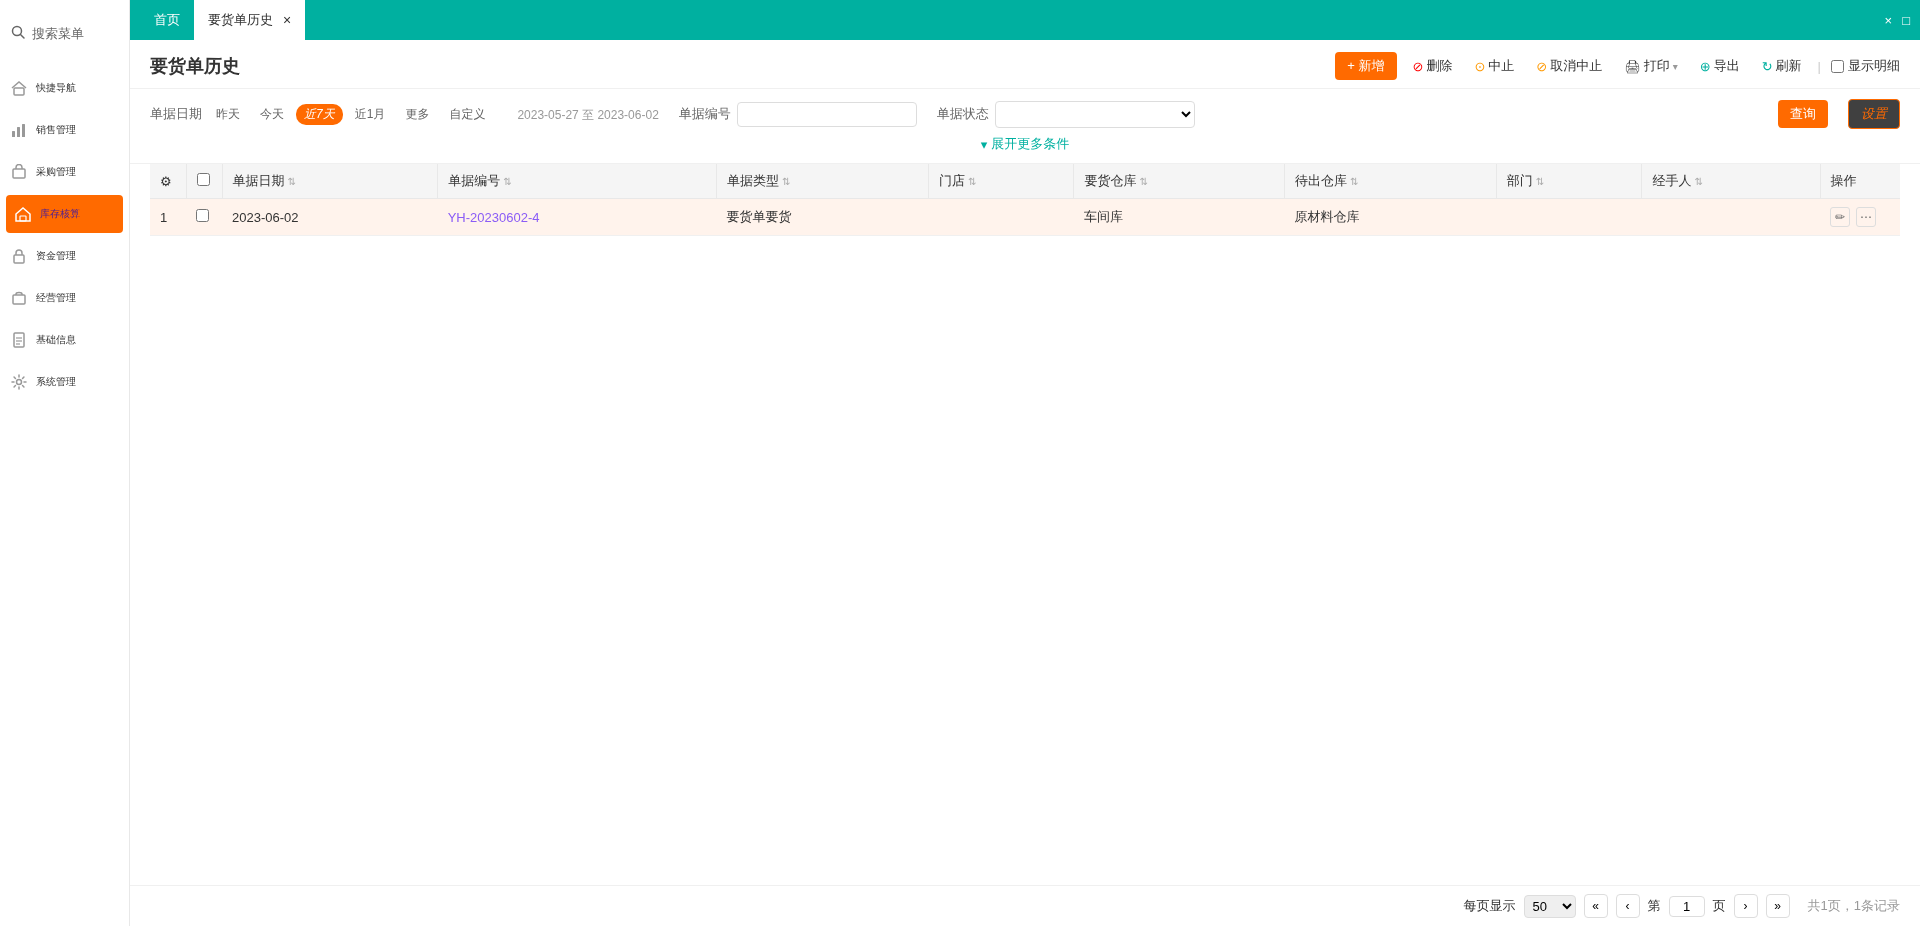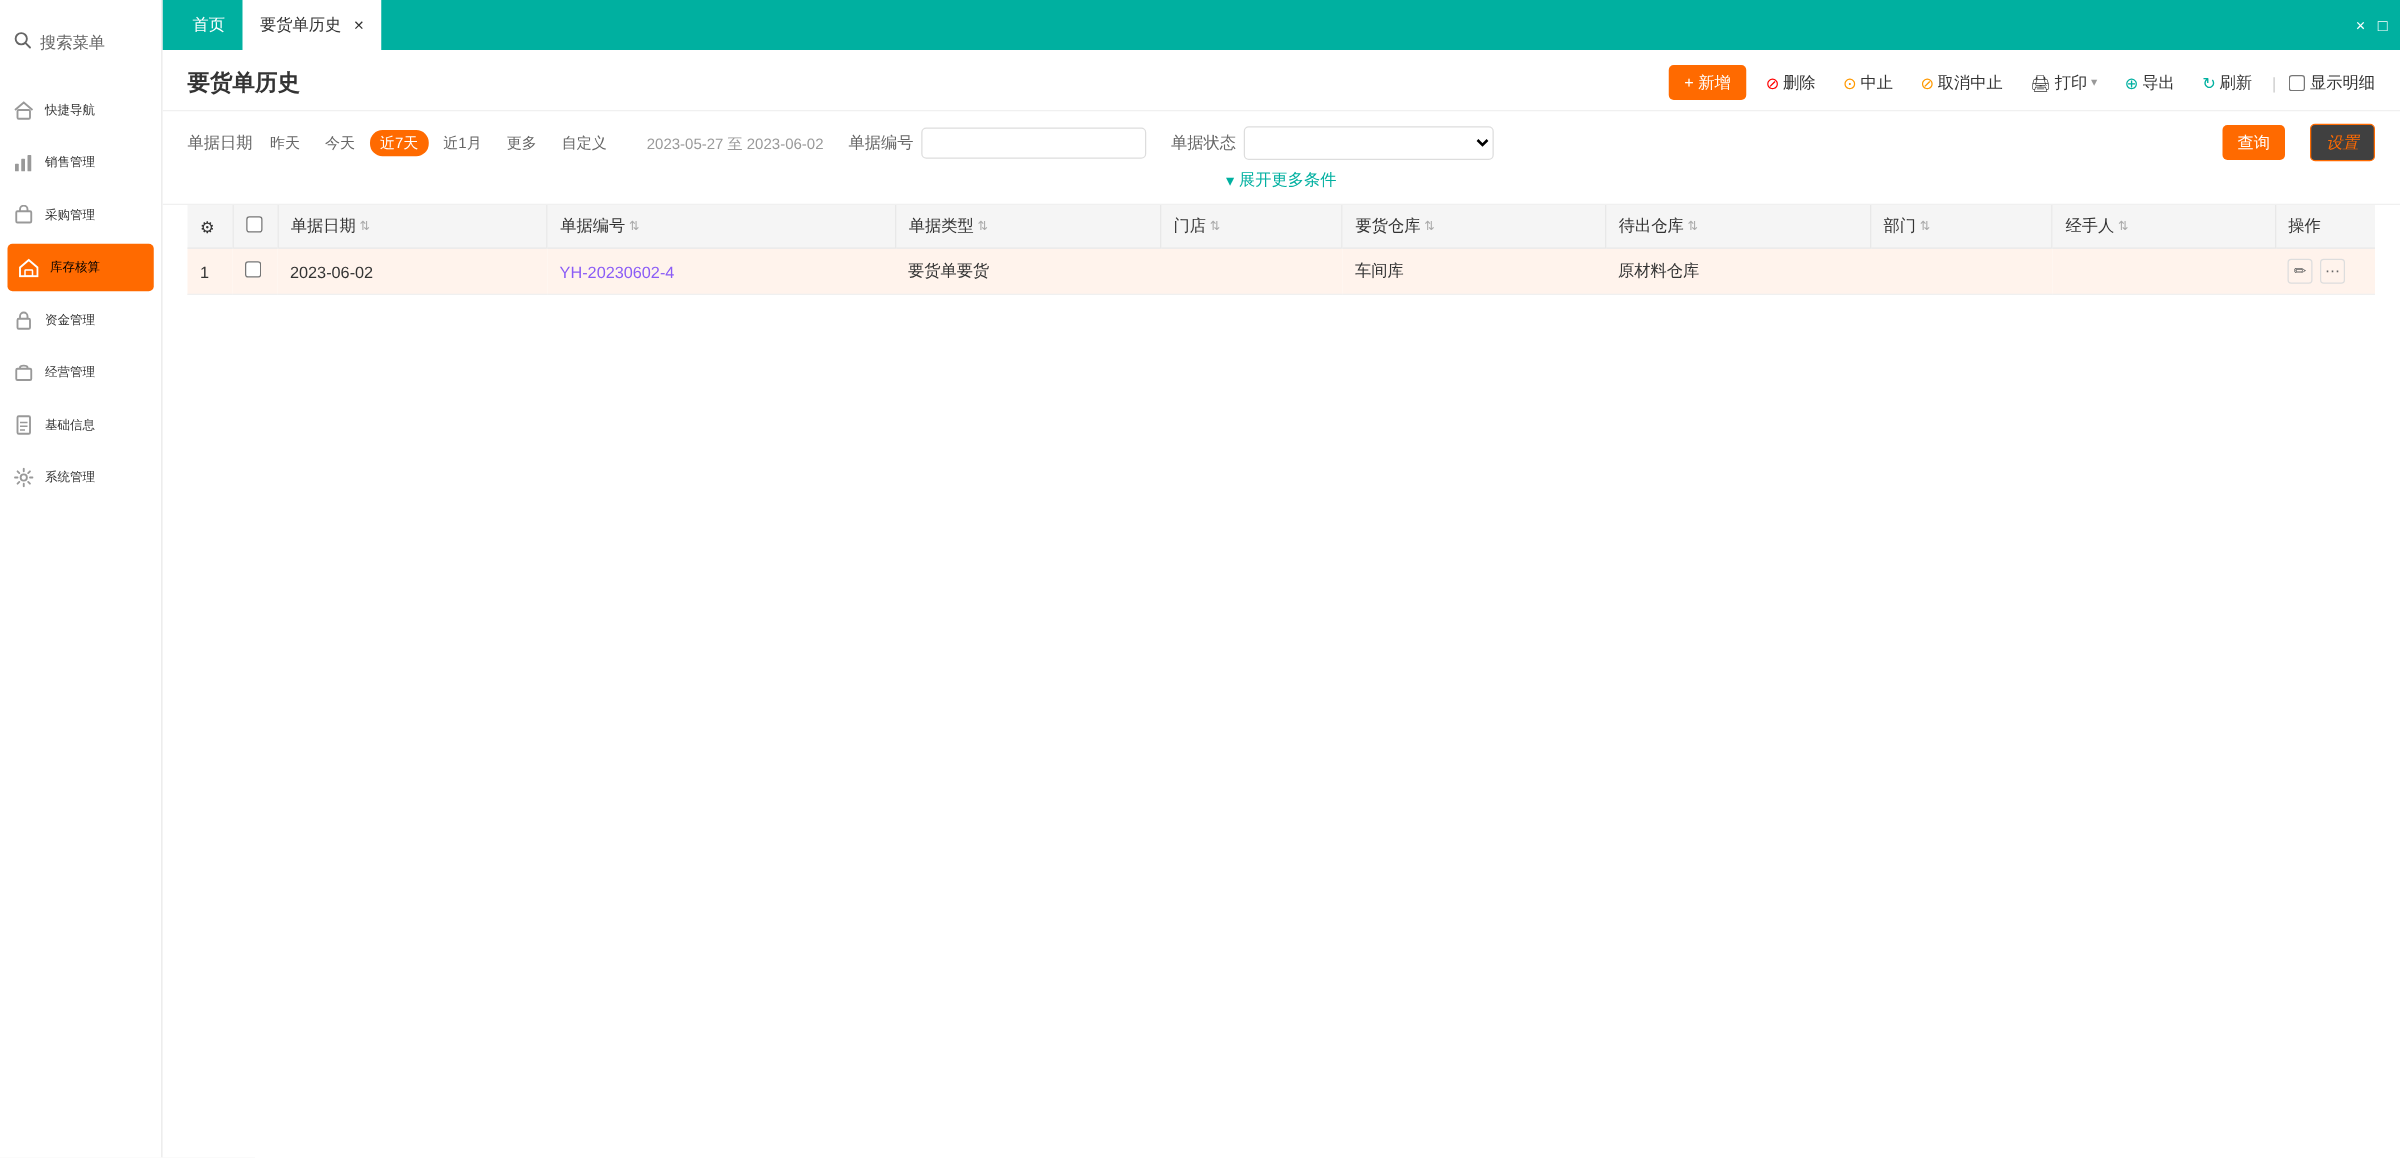--- a/index.html
+++ b/index.html
@@ -28,21 +28,21 @@
       padding: 12px 10px;
       display: flex;
       align-items: center;
       gap: 8px;
       cursor: pointer;
       color: #333;
       font-size: 10px;
     }
     .sidebar-item.active {
       background: #ff6a00;
-      color: #000000;
+      color: #4c1d95;
       border-radius: 4px;
       margin: 2px 6px;
       padding: 10px 8px;
     }
     .sidebar-item .icon { width: 18px; height: 18px; display: flex; align-items: center; justify-content: center; }
 
     
     .main {
       flex: 1;
       display: flex;
@@ -172,20 +172,21 @@
       cursor: pointer;
       font-size: 12px;
       color: #666;
       border: none;
       background: transparent;
     }
     .date-btn.active {
       background: #ff6a00;
       color: #fff;
       border-radius: 10px;
+      font-style: italic;
     }
     .filter-date-range {
       font-size: 12px;
       color: #999;
       margin-top: 2px;
     }
     .filter-input {
       border: 1px solid #ddd;
       border-radius: 4px;
       padding: 4px 8px;
@@ -596,14 +597,30 @@
                 <div class="action-icon">✏</div>
                 <div class="action-icon">⋯</div>
               </div>
             </td>
           </tr>
         </tbody>
       </table>
     </div>
 
 
+    <div class="pagination">
+      <span>每页显示</span>
+      <select class="pagination-select">
+        <option value="50">50</option>
+        <option value="20">20</option>
+        <option value="100">100</option>
+      </select>
+      <button class="page-btn">«</button>
+      <button class="page-btn">‹</button>
+      <span>第</span>
+      <input type="text" class="page-num-input" value="1" style="">
+      <span>页</span>
+      <button class="page-btn">›</button>
+      <button class="page-btn">»</button>
+      <span style="margin-left:10px;color:#999;">共1页，1条记录</span>
+    </div>
   </div>
 </div>
 
 </body></html>

